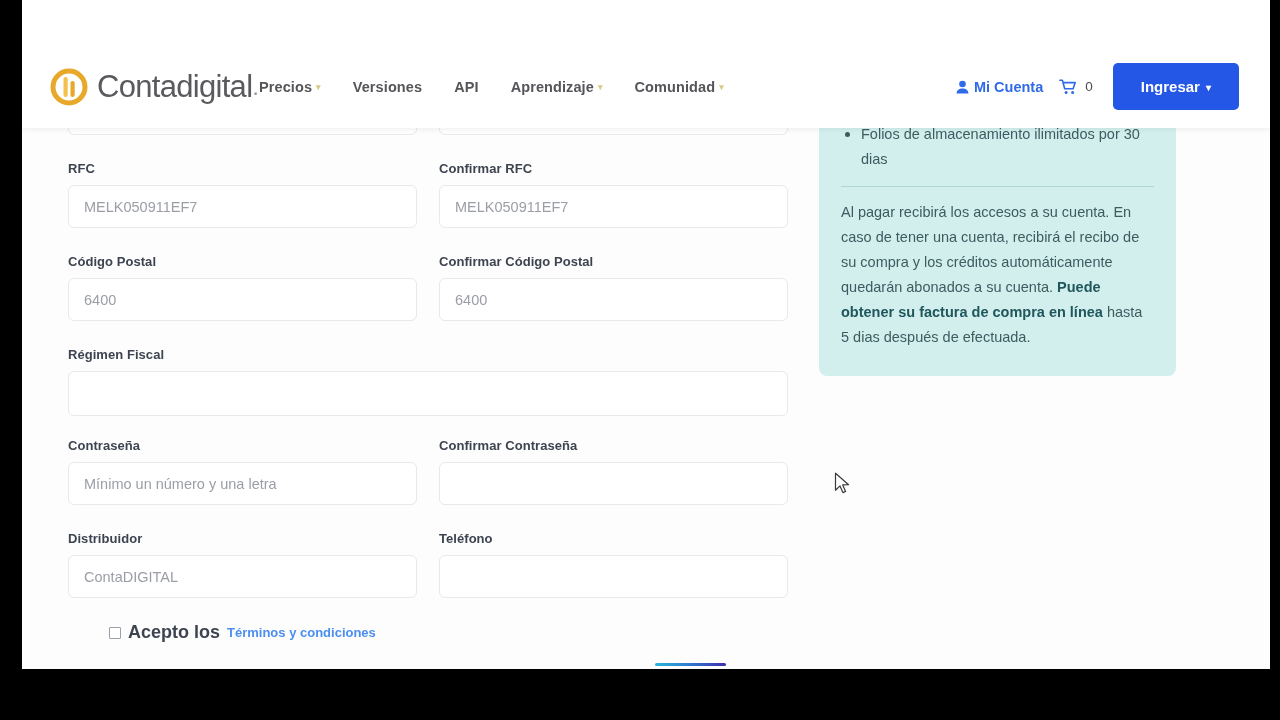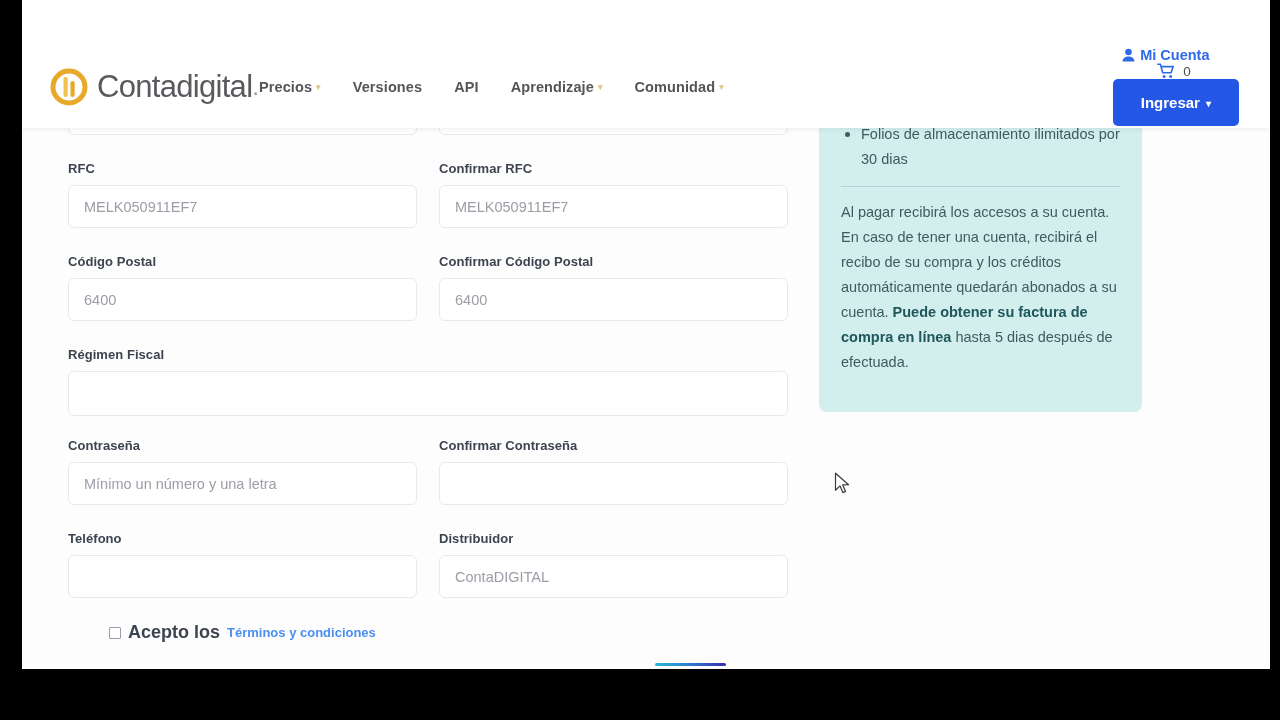--- a/index.html
+++ b/index.html
@@ -100,21 +100,20 @@
     line-height: 1;
     transform: translateY(1px);
   }
 
   
   .header-right {
     margin-left: auto;
     margin-right: 31px;
     display: flex;
     align-items: center;
-    flex-direction: column;
   }
   .account-link {
     display: flex;
     align-items: center;
     gap: 5px;
     color: #2f6ae8;
     font-size: 14.5px;
     font-weight: bold;
     cursor: pointer;
   }
@@ -211,24 +210,24 @@
     font-weight: bold;
     color: #4a8ff0;
     cursor: pointer;
   }
 
   
   #info-panel {
     position: absolute;
     left: 797px;
     top: 104px;
-    width: 323px;
+    width: 357px;
     background: #d2efee;
     border-radius: 8px;
-    padding: 18px 22px 37px 22px;
+    padding: 18px 22px 26px 22px;
   }
   .info-list { list-style: none; }
   .info-list li {
     position: relative;
     padding-left: 20px;
     font-size: 14.5px;
     line-height: 25px;
     color: #3e5c60;
   }
   .info-list li::before {
@@ -338,26 +337,26 @@
           <div class="field">
             <label class="field-label">Confirmar Contraseña</label>
             <input class="field-input" type="text" placeholder="" style="">
           </div>
         </div>
 
         <div class="spacer-26"></div>
 
         <div class="row">
           <div class="field">
+            <label class="field-label">Distribuidor</label>
+            <input class="field-input" type="text" value="ContaDIGITAL" style="">
+          </div>
+          <div class="field">
             <label class="field-label">Teléfono</label>
             <input class="field-input" type="text" value="" style="">
-          </div>
-          <div class="field">
-            <label class="field-label">Distribuidor</label>
-            <input class="field-input" type="text" value="ContaDIGITAL" style="">
           </div>
         </div>
 
         <div class="terms-row">
           <div class="terms-box"></div>
           <span class="terms-text">Acepto los</span>
           <span class="terms-link">Términos y condiciones</span>
         </div>
 
       </div>

